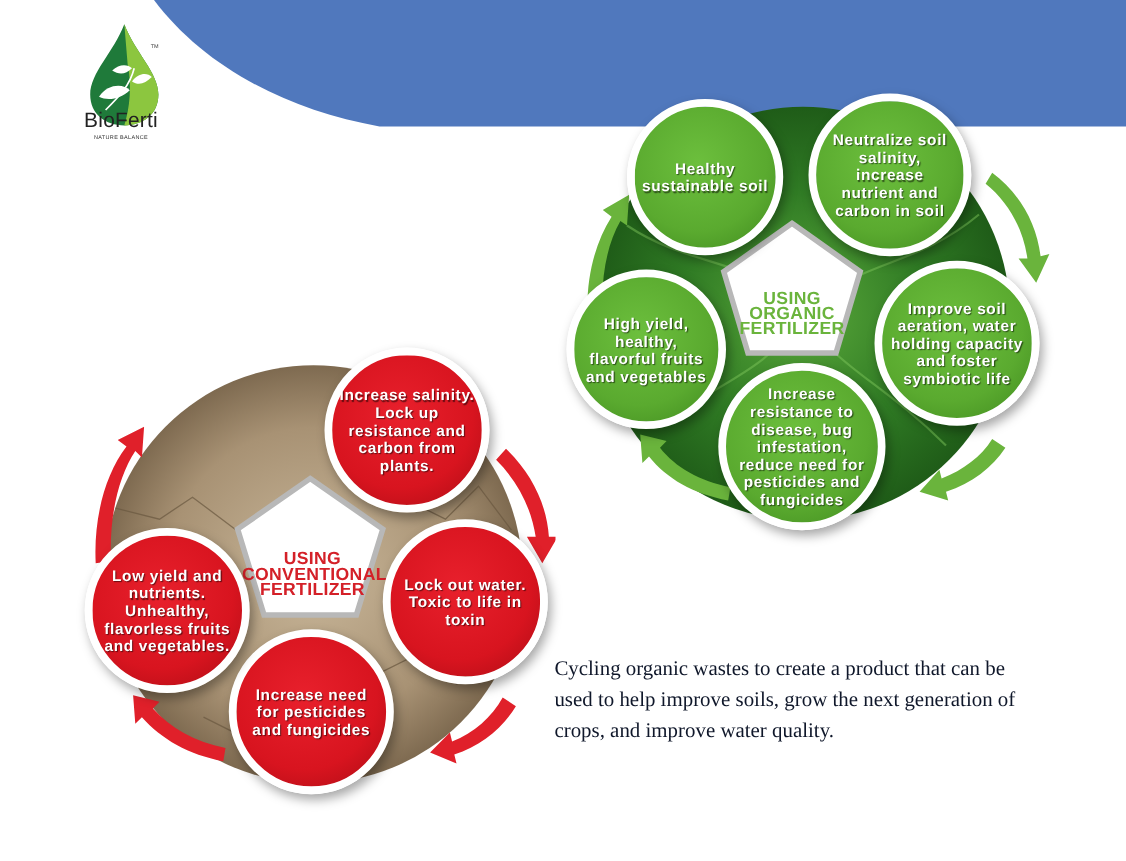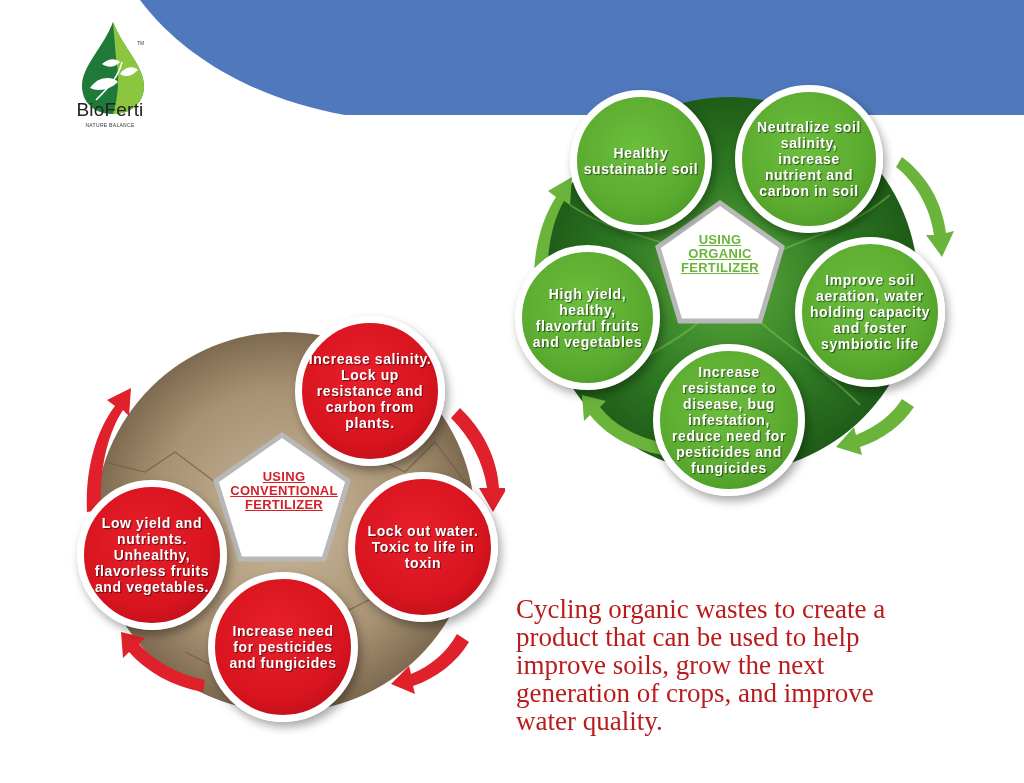--- a/index.html
+++ b/index.html
@@ -9,25 +9,25 @@
   .logo-brand { position:absolute; left:70px; top:99px; width:80px; text-align:center; font-family:Liberation Sans, sans-serif; font-size:19px; color:#222; letter-spacing:0.2px; }
   .logo-sub { position:absolute; left:70px; top:122px; width:80px; text-align:center; font-size:5px; color:#333; letter-spacing:0.3px; }
   .logo-tm { position:absolute; left:137px; top:40px; font-size:5px; color:#444; }
 
   .cycle { position:absolute; }
   .cycle svg.bg { position:absolute; left:0; top:0; }
   .bubble { position:absolute; border-radius:50%; display:flex; align-items:center; justify-content:center; text-align:center; color:#fff; font-weight:bold; font-size:14px; line-height:16px; letter-spacing:0.6px; box-sizing:border-box; text-shadow:1px 1px 1px rgba(0,0,0,0.55); }
   .bubble span { display:block; padding:0 6px; }
   .green .bubble { background:radial-gradient(circle at 45% 40%, #6cbf3d 0%, #5aaa2f 60%, #3f8a1e 100%); border:7px solid #fff; box-shadow:3px 5px 10px rgba(0,0,0,0.35); }
   .red .bubble { background:radial-gradient(circle at 45% 40%, #e8202c 0%, #d8141f 60%, #a90c14 100%); border:7px solid #fff; box-shadow:3px 5px 10px rgba(0,0,0,0.35); }
-  .center-label { position:absolute; text-align:center; font-weight:bold; font-size:13px; line-height:14px; text-decoration:underline; letter-spacing:0.3px; }
+  .center-label { position:absolute; text-align:center; font-weight:bold; font-size:16px; line-height:14px; letter-spacing:0.3px;margin-top:32px; }
   .green .center-label { color:#6ab43c; }
   .red .center-label { color:#d42028; }
 
-  .caption { position:absolute; left:516px; top:595px; width:420px; font-family:"Liberation Serif", serif; font-size:27px; line-height:28px; color:#b91c1c; }
+  .caption { position:absolute; left:504px; top:595px; width:420px; font-family:"Liberation Serif", serif; font-size:19px; line-height:28px; color:#0f172a; }
 </style>
 </head>
 <body>
 
 <svg class="banner" viewBox="0 0 1024 116" width="1024" height="116">
   <path d="M140,0 L1024,0 L1024,115 L345,115 C260,100 185,60 140,0 Z" fill="#5078bd"></path>
 </svg>
 
 <svg class="logo" viewBox="0 0 100 120" width="100" height="120">
   <path d="M45,4 C35,30 14,48 14,68 C14,86 28,96 45,96 C62,96 76,86 76,68 C76,48 55,30 45,4 Z" fill="#1f7a3a"></path>
@@ -72,21 +72,21 @@
 
   <div class="bubble" style="left:60px; top:5px; width:142px; height:142px;">
       <span>Healthy sustainable soil</span>
     </div>
   <div class="bubble" style="left:225px; top:0px; width:148px; height:148px;">
       <span>Neutralize soil salinity, increase nutrient and carbon in soil</span>
     </div>
   <div class="bubble" style="left:285px; top:152px; width:150px; height:150px;">
       <span>Improve soil aeration, water holding capacity and foster symbiotic life</span>
     </div>
-  <div class="bubble" style="left:143px; top:259px; width:152px; height:152px;">
+  <div class="bubble" style="left:143px; top:245px; width:152px; height:152px;">
       <span>Increase resistance to disease, bug infestation, reduce need for pesticides and fungicides</span>
     </div>
   <div class="bubble" style="left:5px; top:160px; width:145px; height:145px;">
       <span>High yield, healthy, flavorful fruits and vegetables</span>
     </div>
 </div>
 
 <div class="cycle red" style="left:65px; top:312px; width:440px; height:420px;">
   <svg class="bg" width="440" height="420" viewBox="0 0 440 420">
     <defs>

